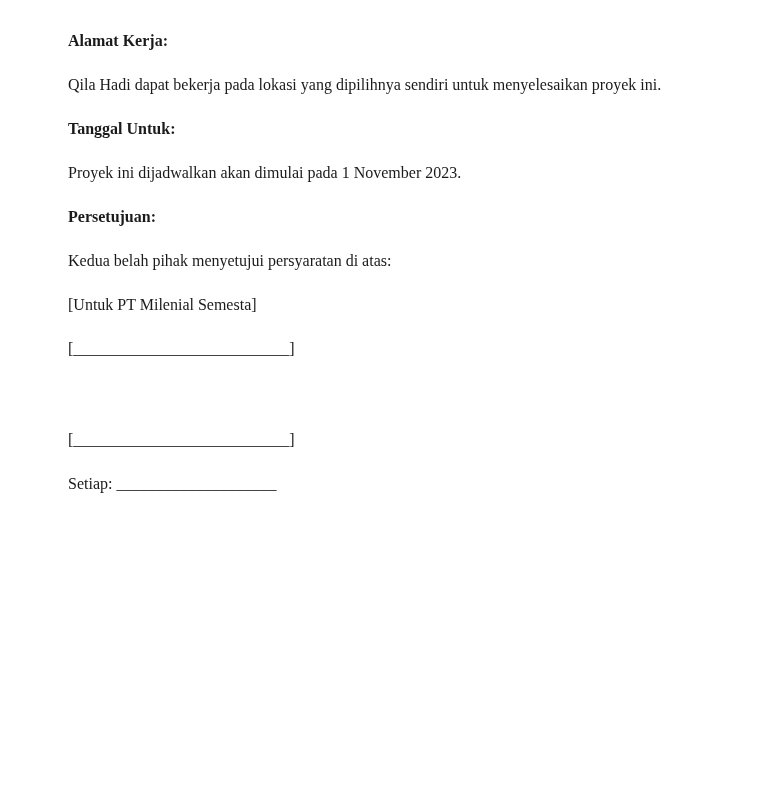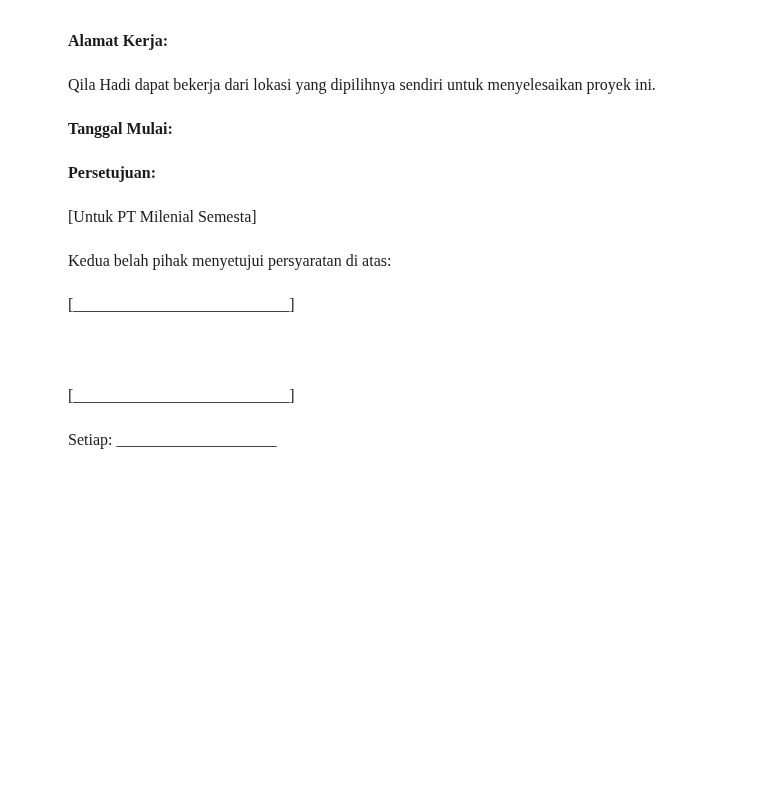--- a/index.html
+++ b/index.html
@@ -42,32 +42,33 @@
     margin-bottom: 69px;
   }
 </style>
 </head>
 <body>
 
 <div class="page">
 
   <div class="doc-heading">Alamat Kerja:</div>
 
-  <p class="doc-paragraph">Qila Hadi dapat bekerja dari lokasi yang dipilihnya sendiri untuk menyelesaikan proyek ini.</p>
+  <p class="doc-paragraph">Qila Hadi dapat bekerja pada lokasi yang dipilihnya sendiri untuk menyelesaikan proyek ini.</p>
 
 
 
-  <div class="doc-heading">Tanggal Mulai:</div>
+  <div class="doc-heading">Tanggal Untuk:</div>
 
+  <p class="doc-paragraph">Proyek ini dijadwalkan akan dimulai pada 1 November 2023.</p>
 
   <div class="doc-heading">Persetujuan:</div>
 
+  <p class="doc-paragraph">Kedua belah pihak menyetujui persyaratan di atas:</p>
+
   <p class="doc-paragraph">[Untuk PT Milenial Semesta]</p>
-
-  <p class="doc-paragraph">Kedua belah pihak menyetujui persyaratan di atas:</p>
 
   <p class="signature-line company-line">[___________________________]</p>
 
 
   <p class="signature-line">[___________________________]</p>
 
   <p class="doc-paragraph">Setiap: ____________________</p>
 
 </div>
 

